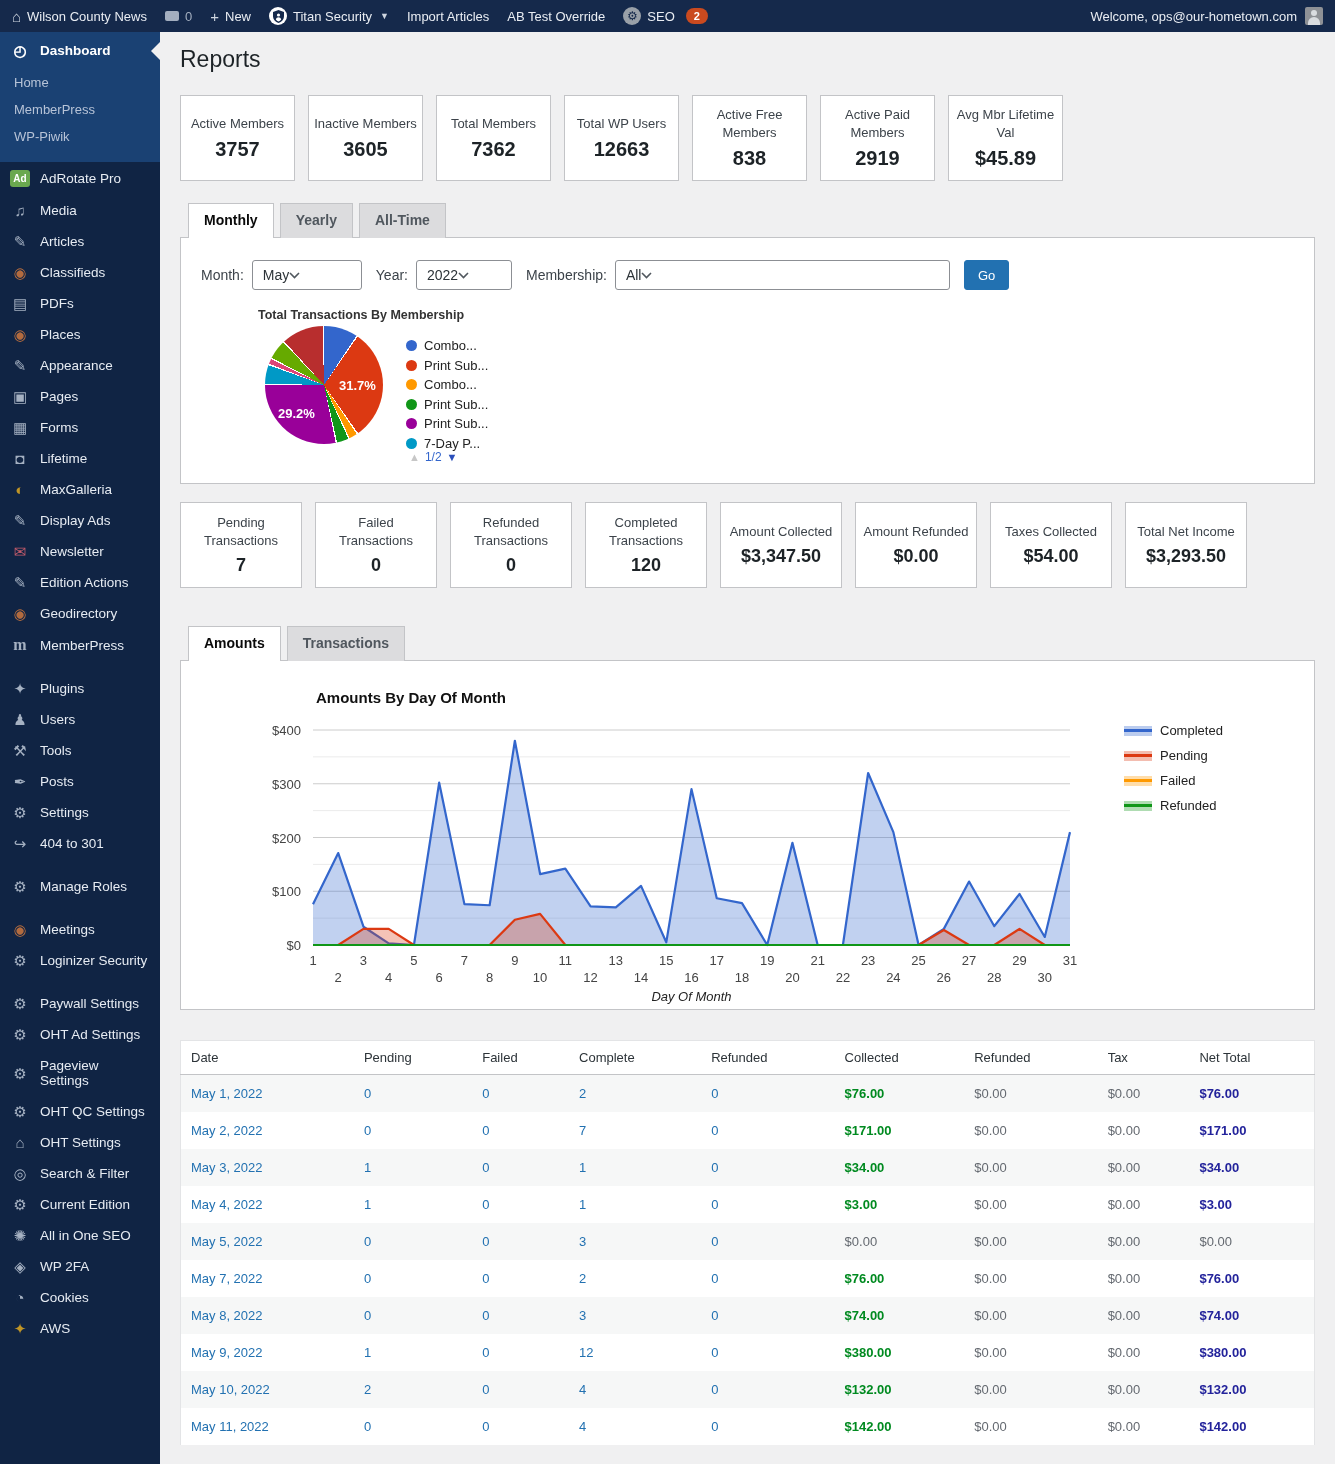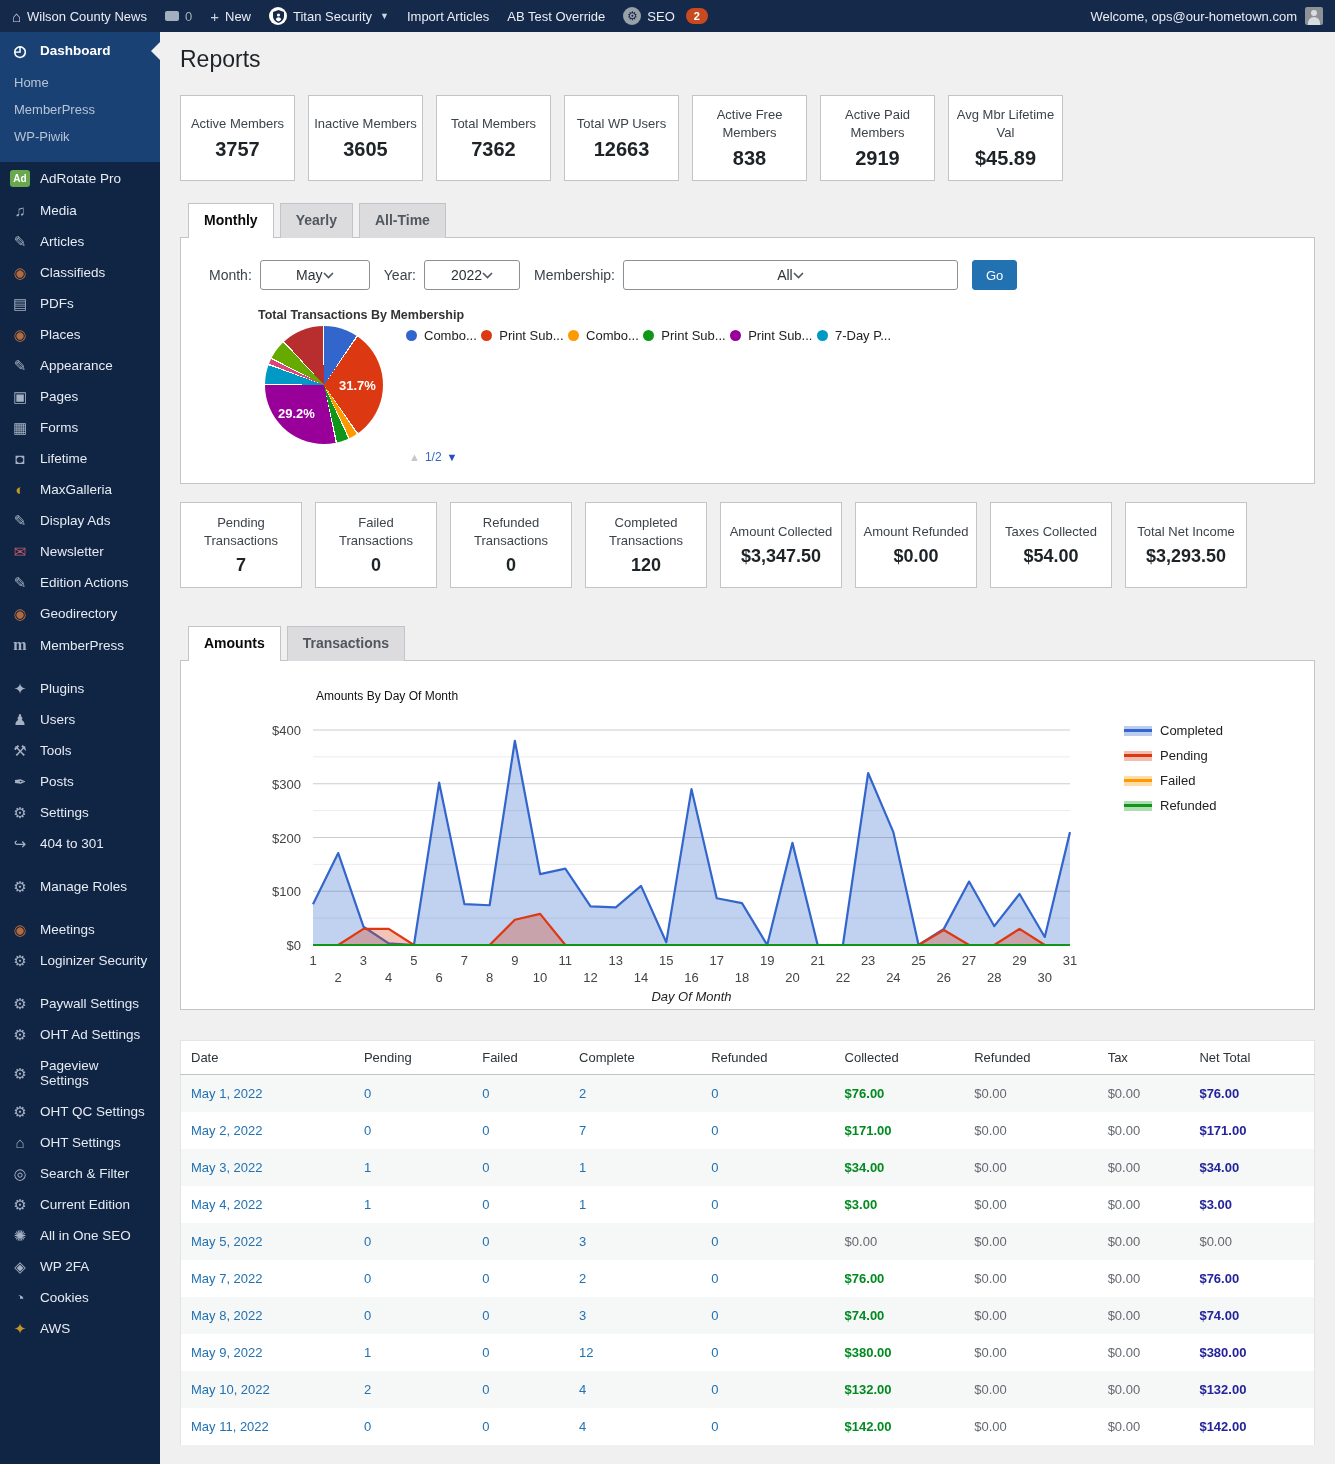--- a/index.html
+++ b/index.html
@@ -51,36 +51,36 @@
   .tabs2{margin-top:38px}
   .nav-tab{background:#dcdcde;border:1px solid #c3c4c7;border-bottom:none;padding:8px 15px;font-size:14px;
     font-weight:bold;color:#50575e;cursor:pointer;margin-bottom:-1px}
   .nav-tab.active{background:#fff;color:#0a0a0a;padding-bottom:10px}
   .panel{background:#fff;border:1px solid #c3c4c7;position:relative;box-sizing:border-box}
   .panel1{height:247px}
   .panel2{height:350px}
   
   .filters{position:absolute;top:22px;left:20px;display:flex;align-items:center;gap:8px}
   .flabel{font-size:14px;color:#3c434a;margin-left:6px}
-  .select{display:inline-flex;align-items:center;justify-content:center;border:1px solid #8c8f94;border-radius:3px;
+  .select{display:inline-flex;align-items:center;justify-content:flex-start;border:1px solid #8c8f94;border-radius:3px;
     background:#fff;height:30px;padding:0 10px;font-size:14px;color:#2c3338;box-sizing:border-box;cursor:pointer}
   .go{background:#2271b1;border:1px solid #2271b1;color:#fff;font-size:13px;border-radius:3px;height:30px;
     padding:0 13px;margin-left:6px;cursor:pointer}
   
   .pie-title{position:absolute;left:77px;top:70px;font-size:12.5px;font-weight:bold;color:#333}
   .pie{position:absolute;left:84px;top:88px;width:118px;height:118px;border-radius:50%}
   .pie-lab{position:absolute;color:#fff;font-size:13px;font-weight:bold}
-  .pie-legend{position:absolute;left:225px;top:90px;display:flex;flex-direction:row;gap:4.5px}
+  .pie-legend{position:absolute;left:225px;top:100px;display:flex;flex-direction:column;gap:4.5px}
   .pl-item{display:flex;align-items:center;gap:7px;font-size:13px;color:#222}
   .pl-dot{width:11px;height:11px;border-radius:50%;flex:0 0 11px}
   .pie-pager{position:absolute;left:228px;top:212px;font-size:12px;color:#3366cc;display:flex;align-items:center;gap:5px}
   .pg-up{color:#c7c7c7;font-size:11px;cursor:default}
   .pg-dn{color:#2b50bb;font-size:11px;cursor:pointer}
   
-  .chart-title{position:absolute;left:135px;top:28px;font-size:12px;font-weight:normal;color:#111}
+  .chart-title{position:absolute;left:135px;top:28px;font-size:15px;font-weight:bold;color:#111}
   .chart-legend{position:absolute;left:943px;top:62px;display:flex;flex-direction:column;gap:10px}
   .cl-item{display:flex;align-items:center;gap:8px;font-size:13px;color:#222}
   .cl-sw{width:28px;height:10px;position:relative;flex:0 0 28px}
   .cl-sw i{position:absolute;left:0;right:0;top:3.5px;height:3px}
   
   table.report{width:100%;border-collapse:collapse;background:#fff;margin-top:30px;border:1px solid #e3e4e6;border-bottom:none}
   table.report th{text-align:left;font-weight:400;font-size:13px;color:#2c3338;padding:9px 10px;border-bottom:1px solid #c3c4c7;background:#fff}
   table.report td{font-size:13px;padding:11px 10px}
   table.report tbody tr:nth-child(odd) td{background:#f6f7f7}
   .c-link{color:#2271b1;cursor:pointer}
@@ -332,21 +332,21 @@
     </div>
 
   <div class="nav-tabs" id="period-tabs">
       <div class="nav-tab active">Monthly</div>
       <div class="nav-tab">Yearly</div>
       <div class="nav-tab">All-Time</div>
     </div>
 
   <div class="panel panel1">
     <div class="filters">
-      <span class="flabel" style="margin-left:8px">Month:</span>
+      <span class="flabel" style="margin-left:0">Month:</span>
       <div class="select" style="width:110px">
         <span>May</span>
         <svg width="11" height="7">
             <path d="M1 1l4.5 4.5L10 1" stroke="#50575e" fill="none" stroke-width="1.6"></path>
           </svg>
       </div>
       <span class="flabel">Year:</span>
       <div class="select" style="width:96px">
         <span>2022</span>
         <svg width="11" height="7">

